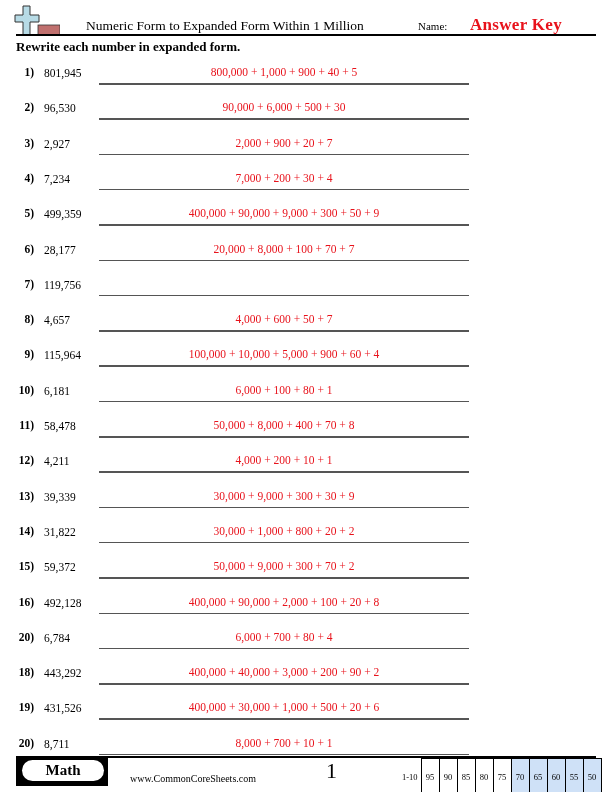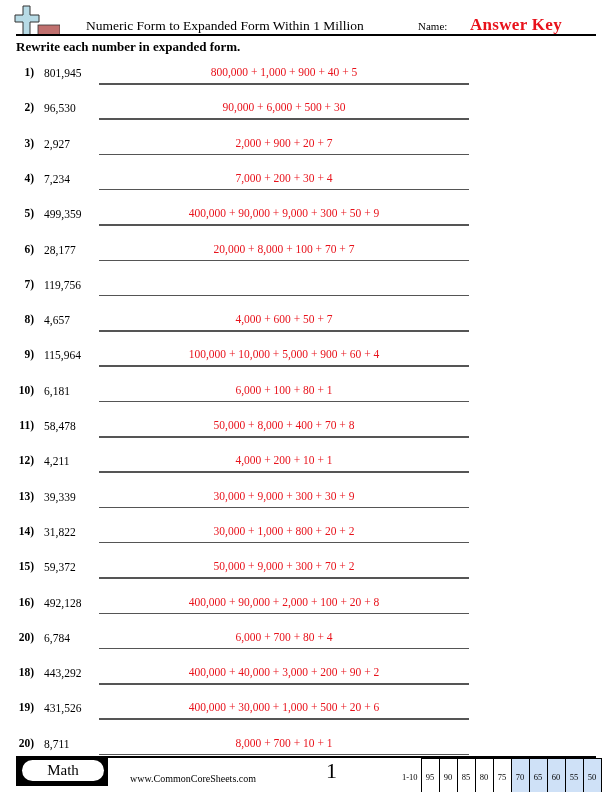--- a/index.html
+++ b/index.html
@@ -12,21 +12,21 @@
   .header-rule { position:absolute; left:16px; top:34px; width:580px; height:2px; background:#000; }
   .instructions { position:absolute; left:16px; top:39px; font-size:13px; font-weight:bold; }
   .problem { position:absolute; left:0; width:612px; height:30px; }
   .pnum { position:absolute; right:578px; top:0; font-size:11.5px; font-weight:bold; text-align:right; }
   .pval { position:absolute; left:44px; top:1px; font-size:11.5px; }
   .pans { position:absolute; left:99px; width:370px; top:0; text-align:center; font-size:11.5px; color:#e8121b; }
   .pline { position:absolute; left:99px; width:370px; top:17px; height:1.5px; background:#555; }
   .footer { position:absolute; left:0; top:756px; width:612px; height:36px; }
   .footer-rule { position:absolute; left:16px; top:0; width:580px; height:1.5px; background:#000; }
   .math-box { position:absolute; left:16px; top:0; width:92px; height:30px; background:#000; }
-  .math-pill { position:absolute; left:22px; top:4px; width:82px; height:21px; background:#fff; border-radius:11px; text-align:center; font-weight:normal; font-size:15px; line-height:21px; }
+  .math-pill { position:absolute; left:22px; top:4px; width:82px; height:21px; background:#fff; border-radius:11px; text-align:center; font-weight:bold; font-size:15px; line-height:21px; }
   .site { position:absolute; left:130px; top:17px; font-size:10px; }
   .page-num { position:absolute; left:326px; top:2px; font-size:22px; }
   .score-table { position:absolute; left:396px; top:2px; border-collapse:collapse; font-size:8.5px; }
   .score-table td { border:1px solid #000; padding:12px 2px; height:11px; text-align:center; min-width:13px; }
   .score-table td.rowlabel { border:none; text-align:right; padding-right:3px; }
   .score-table td.hl { background:#cfe1f7; }
 </style>
 </head>
 <body>
 

